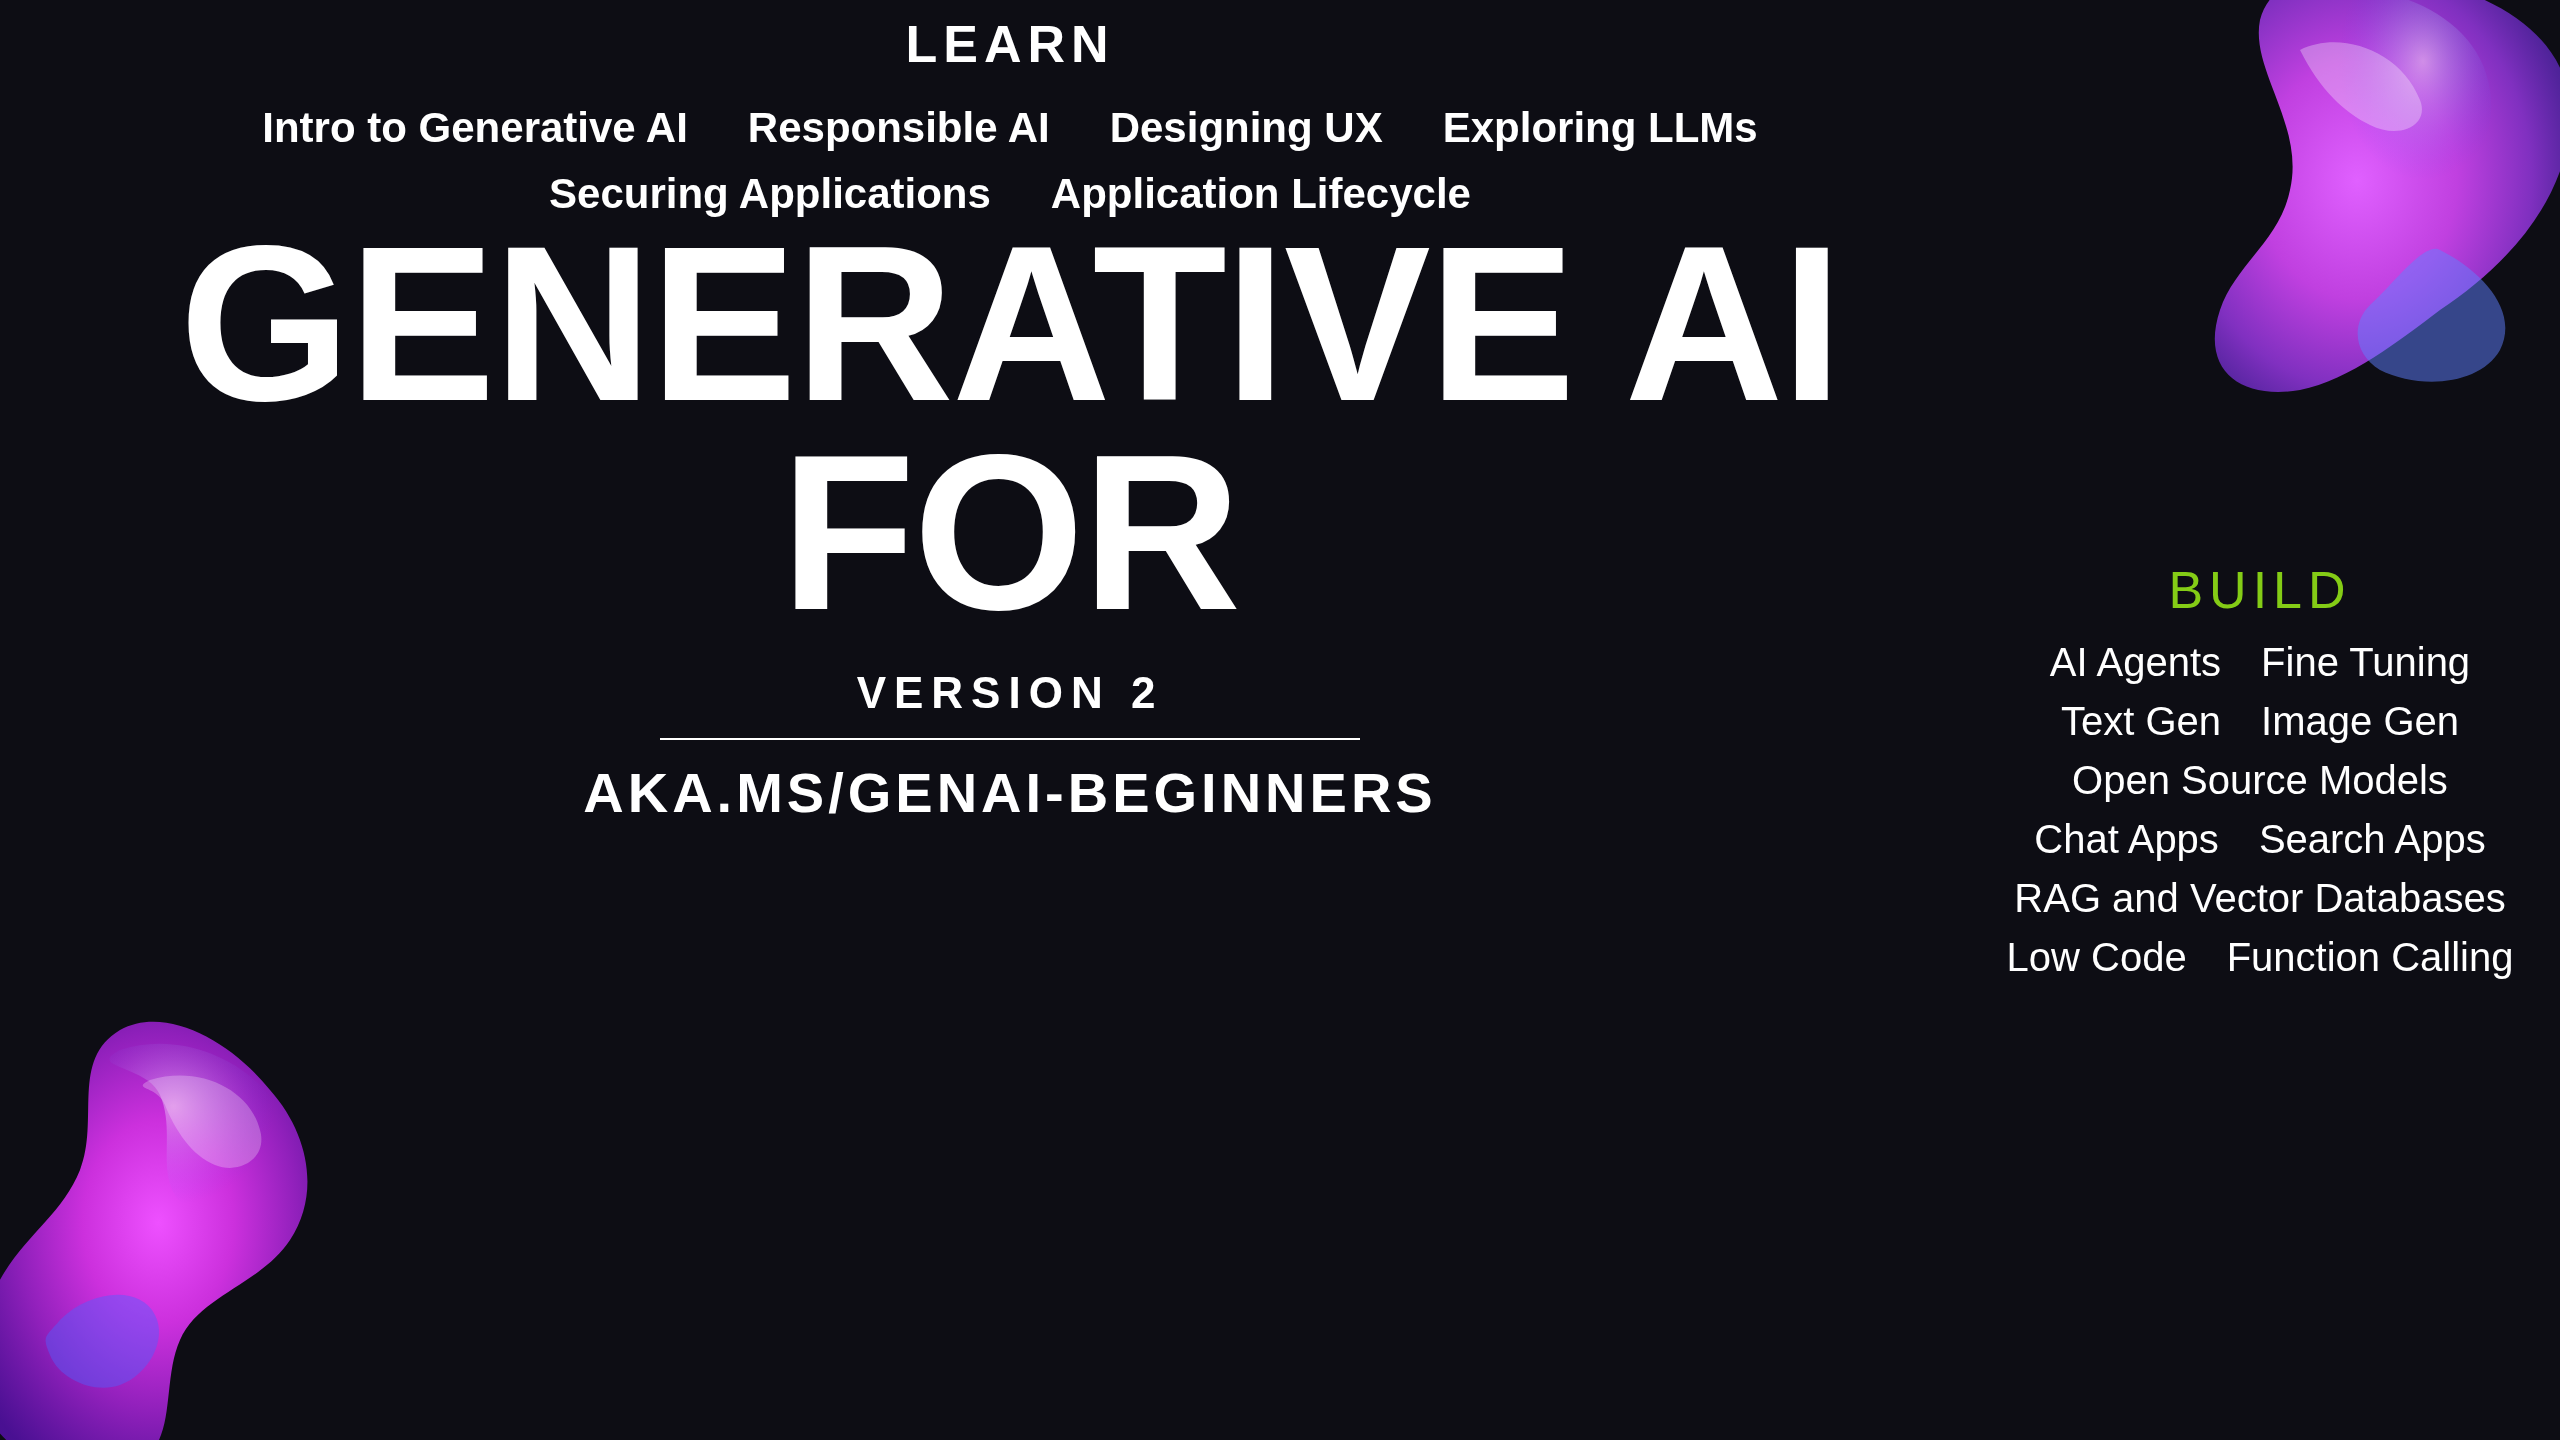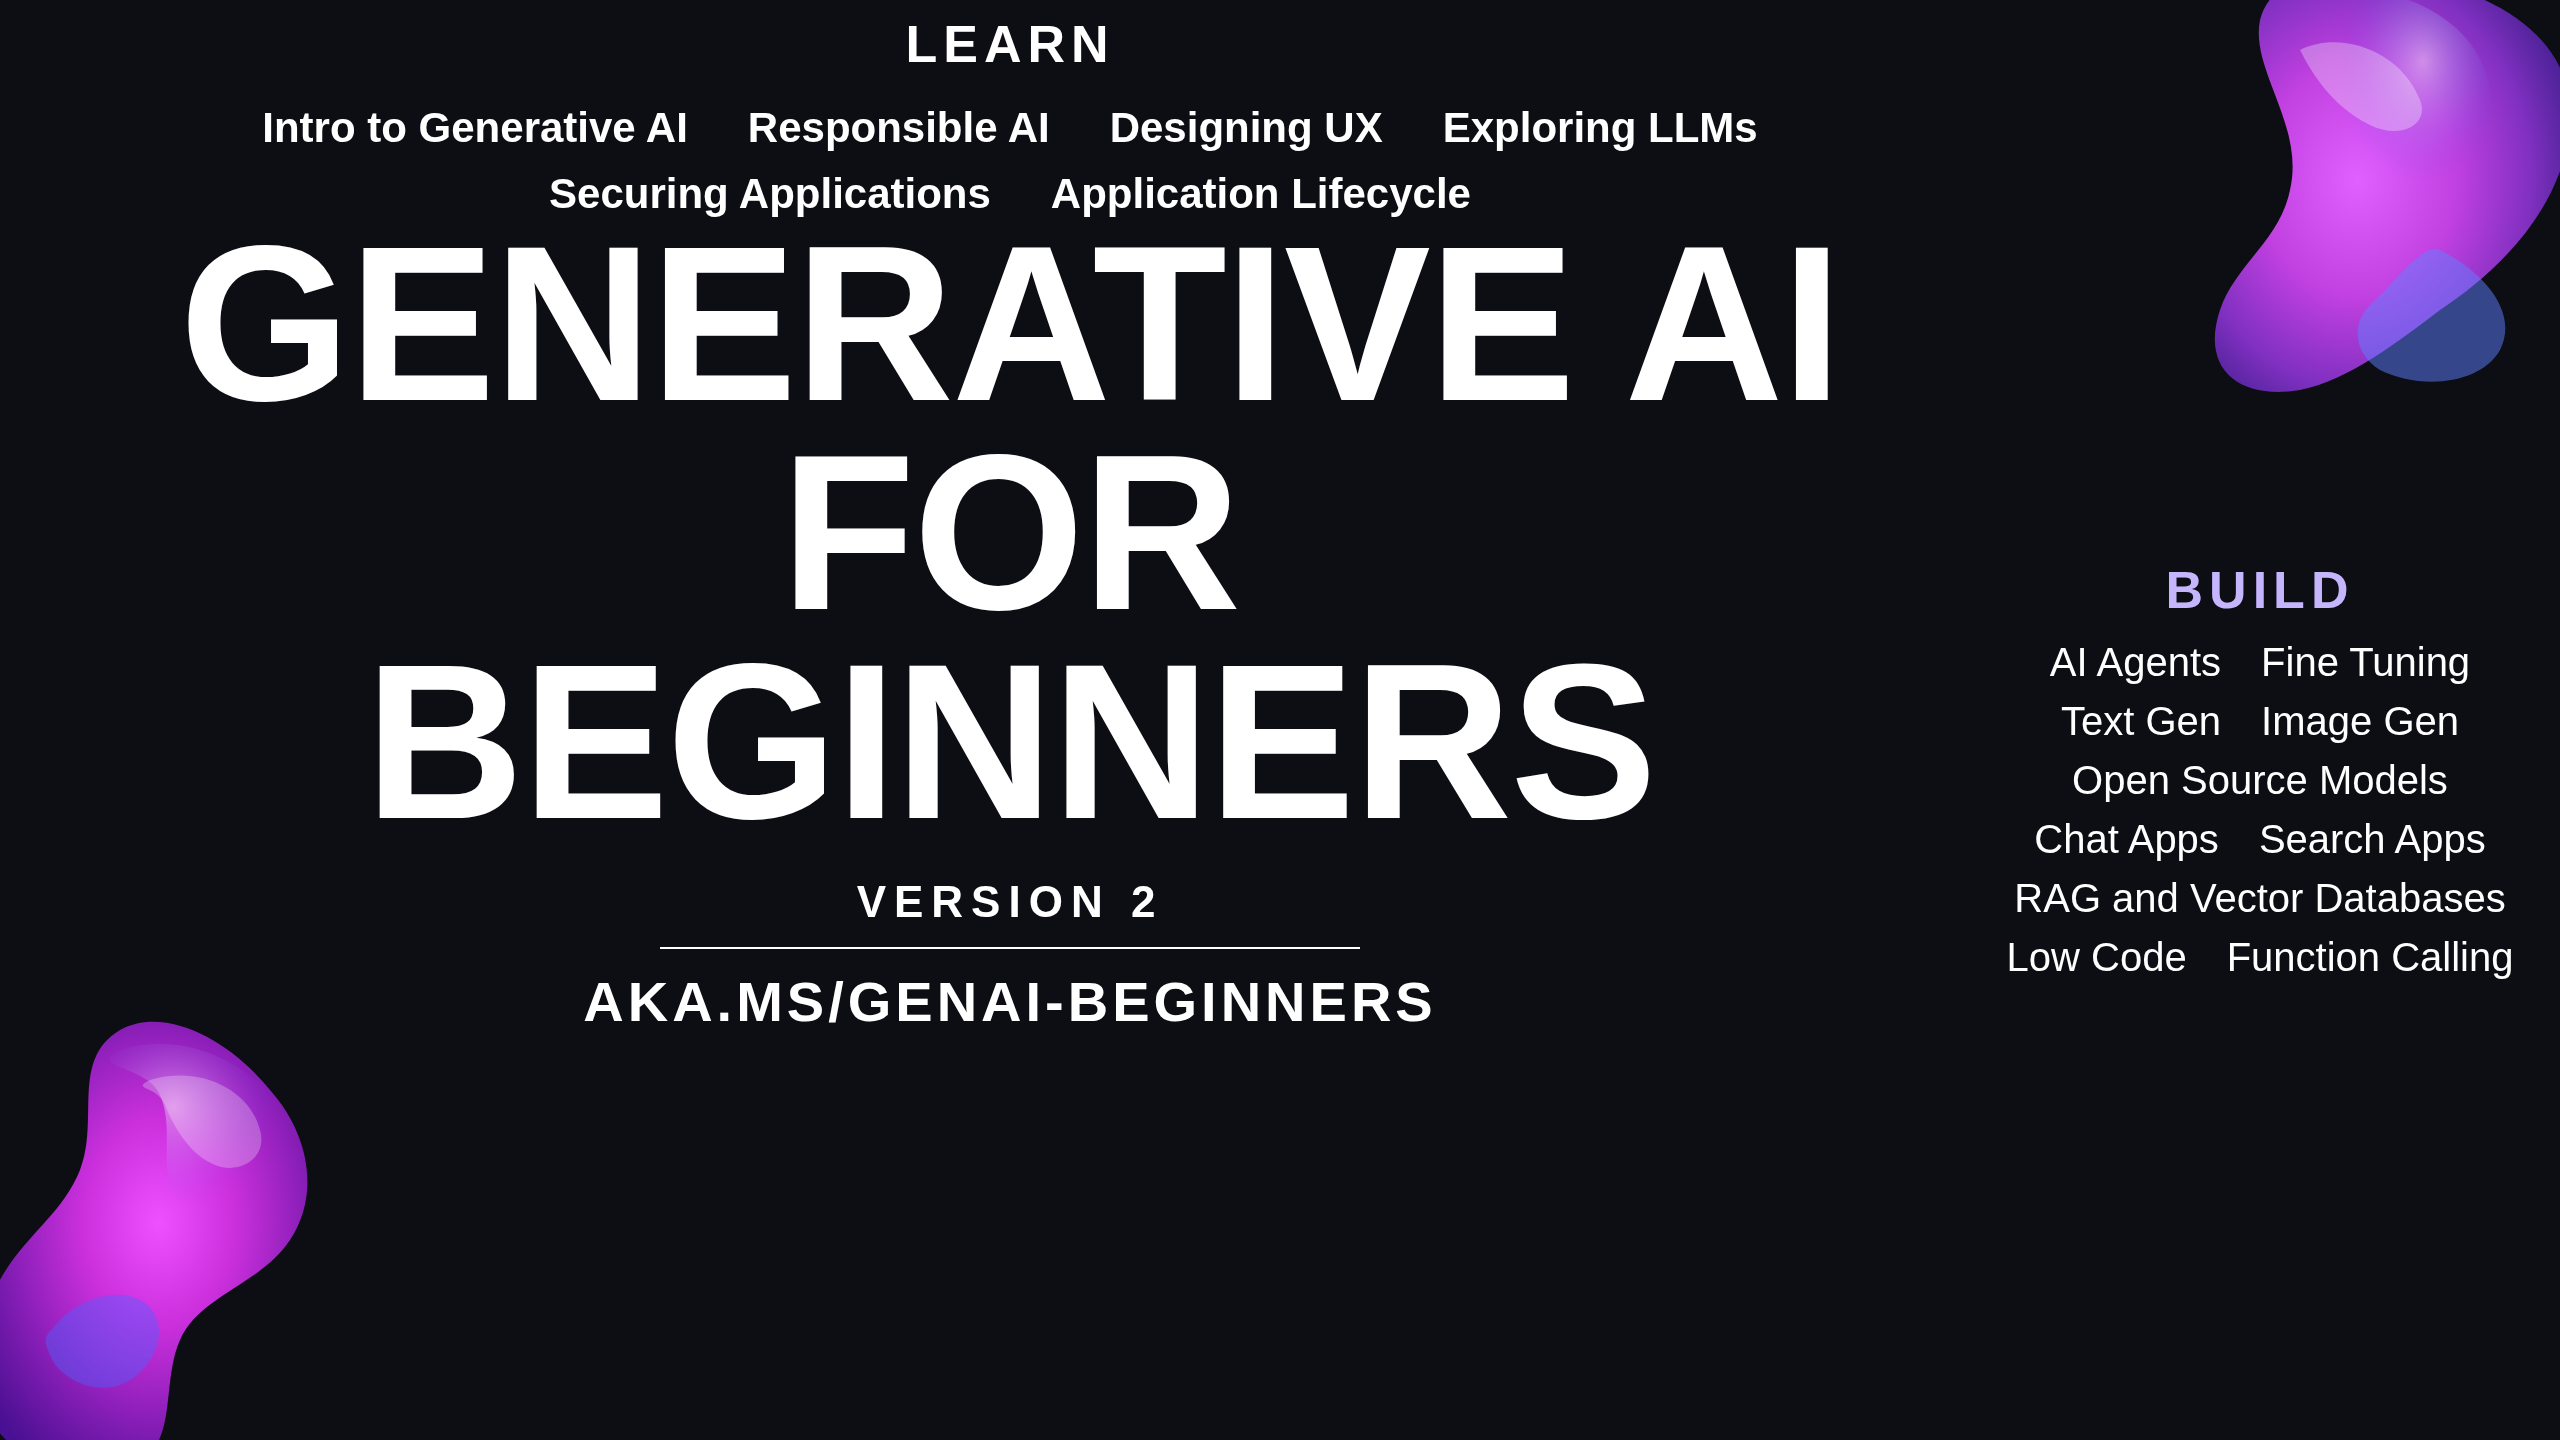--- a/index.html
+++ b/index.html
@@ -127,23 +127,23 @@
     .build-section {
       position: absolute;
       top: 560px;
       right: 60px;
       width: 480px;
       text-align: center;
     }
 
     .build-label {
       font-size: 52px;
-      font-weight: 700;
+      font-weight: 400;
       letter-spacing: 6px;
-      color: #c4b5fd;
+      color: #84cc16;
       text-transform: uppercase;
       margin-bottom: 20px;
     }
 
     .build-row {
       display: flex;
       justify-content: center;
       gap: 40px;
       margin-bottom: 14px;
       text-align: center;
@@ -229,21 +229,20 @@
   <div class="learn-items-row2">
     <span class="learn-item">Securing Applications</span>
     <span class="learn-item">Application Lifecycle</span>
   </div>
 </div>
 
 <div class="main-title-section">
   <div class="main-title">
     <div>GENERATIVE AI</div>
     <div>FOR</div>
-    <div>BEGINNERS</div>
   </div>
   <div class="version-label">VERSION 2</div>
   <div class="divider"></div>
   <div class="url-label">AKA.MS/GENAI-BEGINNERS</div>
 </div>
 
 <div class="build-section">
   <div class="build-label">BUILD</div>
 
   <div class="build-row">

